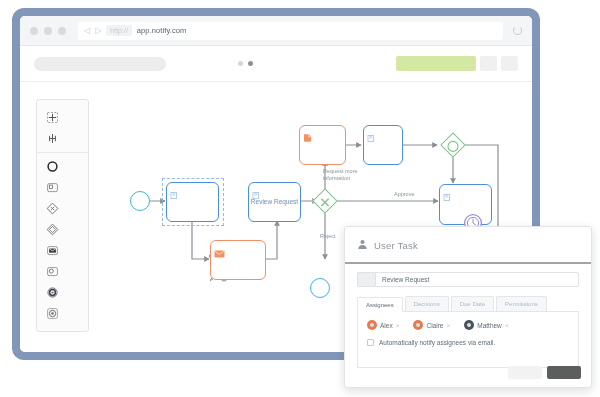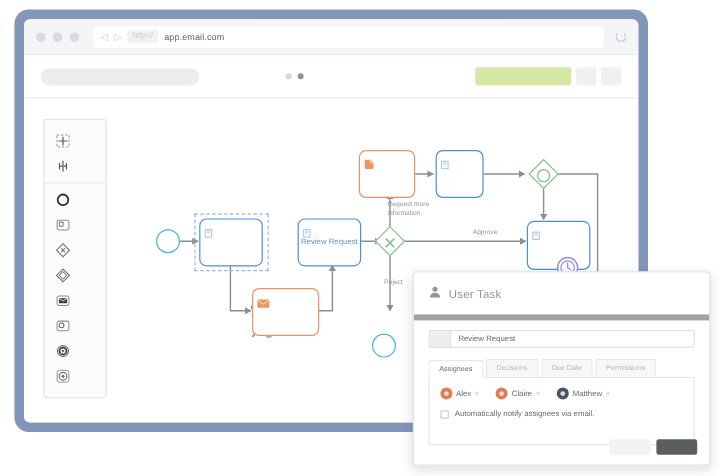--- a/index.html
+++ b/index.html
@@ -170,21 +170,21 @@
     left: 344px; top: 226px;
     width: 248px; height: 162px;
     background: #ffffff;
     border: 1px solid #e2e4e7;
     border-radius: 3px;
     box-shadow: 0 3px 10px rgba(60,70,90,.18);
   }
   .panel-head {
     display: flex; align-items: center; gap: 6px;
     padding: 9px 12px 8px 12px;
-    border-bottom: 5px solid #a3a3a3;
+    border-bottom: 2px solid #a3a3a3;
   }
   .panel-title { font-size: 9.5px; color: #8d959d; letter-spacing: .2px; }
 
   .panel-body { padding: 8px 12px 0 12px; }
   .field-row { display: flex; align-items: stretch; height: 15px; }
   .field-prefix {
     width: 18px; background: #eceef0;
     border: 1px solid #e0e2e5; border-right: none;
     border-radius: 2px 0 0 2px;
   }
@@ -261,21 +261,21 @@
       <div class="chrome-bar">
         <div class="traffic-lights">
           <div class="tl"></div>
           <div class="tl"></div>
           <div class="tl"></div>
         </div>
         <div class="url-bar">
           <span class="navarrow">◁</span>
           <span class="navarrow">▷</span>
           <span class="url-scheme">http://</span>
-          <span class="url-text">app.email.com</span>
+          <span class="url-text">app.notify.com</span>
         </div>
         <div class="reload-icon"></div>
       </div>
 
       <div class="app-toolbar">
         <div class="ph-pill"></div>
         <div class="toolbar-dots">
           <div class="tdot light"></div>
           <div class="tdot dark"></div>
         </div>

